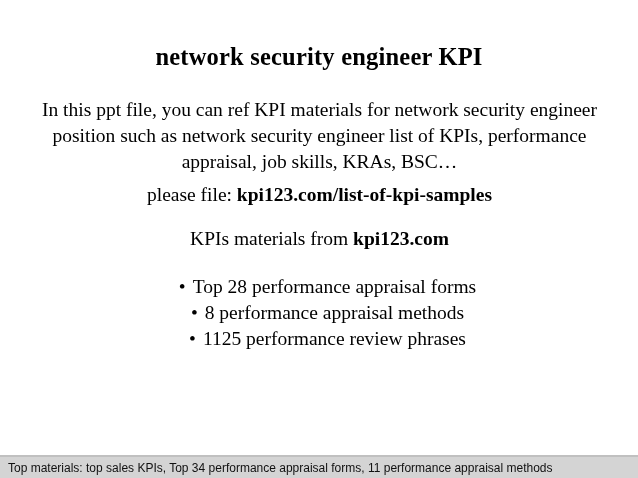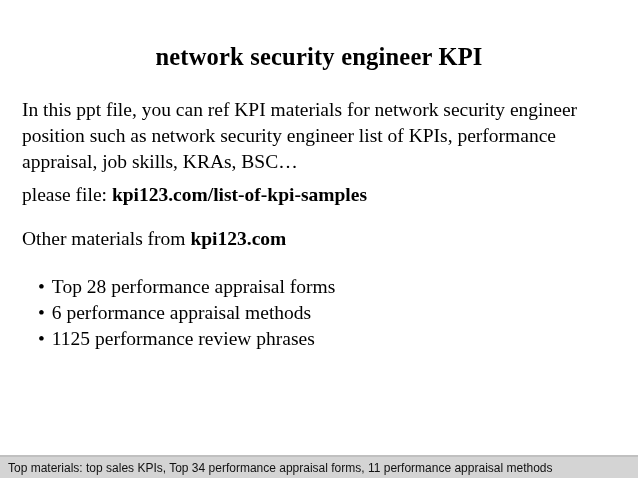--- a/index.html
+++ b/index.html
@@ -27,20 +27,21 @@
     line-height: 34px;
     letter-spacing: 0.2px;
   }
   .content {
     position: absolute;
     top: 97px;
     left: 22px;
     right: 21px;
     font-size: 19.5px;
     line-height: 26px;
+    text-align: center;
   }
   .content p { margin: 0; }
   .p-more   { margin-top: 4px !important; }
   .p-visit  { margin-top: 7px !important; }
   .p-other  { margin-top: 18px !important; }
   .bold-inline { font-weight: bold; }
   ul.bullet-list {
     list-style: none;
     margin: 22px 0 0 16px;
     padding: 0;
@@ -76,25 +77,25 @@
 
   <div class="slide-title">network security engineer KPI</div>
 
   <div class="content">
 
     <p class="p-intro">In this ppt file, you can ref KPI materials for network security engineer position such as network security engineer list of KPIs, performance appraisal, job skills, KRAs, BSC…</p>
 
 
     <p class="p-visit"><span>please file: </span><span class="bold-inline">kpi123.com/list-of-kpi-samples</span></p>
 
-    <p class="p-other"><span>Other materials from </span><span class="bold-inline">kpi123.com</span></p>
+    <p class="p-other"><span>KPIs materials from </span><span class="bold-inline">kpi123.com</span></p>
 
     <ul class="bullet-list">
       <li><span class="bullet-glyph">•</span><span>Top 28 performance appraisal forms</span></li>
-      <li><span class="bullet-glyph">•</span><span>6 performance appraisal methods</span></li>
+      <li><span class="bullet-glyph">•</span><span>8 performance appraisal methods</span></li>
       <li><span class="bullet-glyph">•</span><span>1125 performance review phrases</span></li>
     </ul>
 
   </div>
 
   <div class="footer-bar">
     <span>Top materials: top sales KPIs, Top 34 performance appraisal forms, 11 performance appraisal methods</span>
   </div>
 
 </div>

